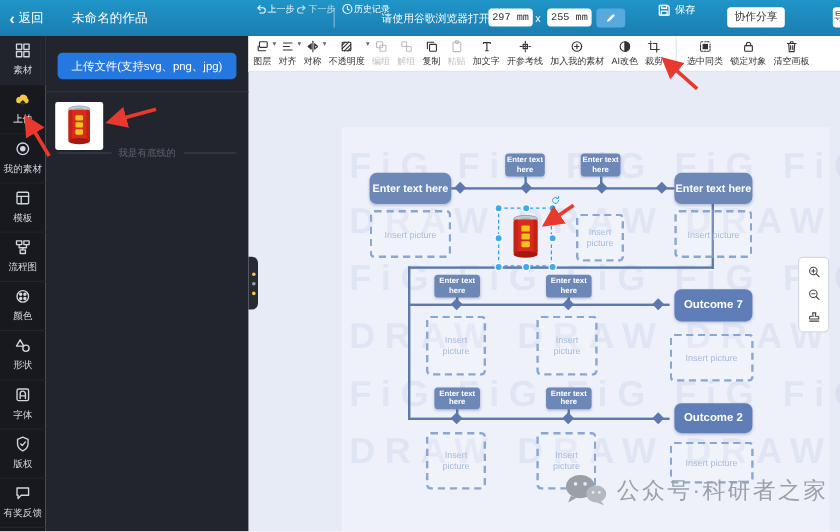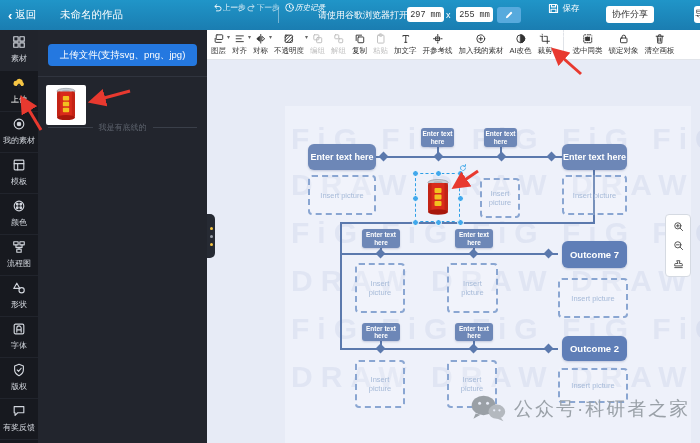--- a/index.html
+++ b/index.html
@@ -126,21 +126,21 @@
     <div class="tb-item" style="left:246px;opacity:.75;">
       <i class="islot">
           <svg viewBox="0 0 16 16">
             <path d="M11.5 6.5H6a3.2 3.2 0 1 0 0 6.4h3.5"></path>
             <path d="M9 3.8 11.8 6.5 9 9.2"></path>
           </svg>
         </i>
       <span>下一步</span>
     </div>
     <div class="tb-div"></div>
-    <div class="tb-item" style="left:284px;width:38px;font-style:italic;">
+    <div class="tb-item" style="left:284px;width:38px;">
       <i class="islot">
           <svg viewBox="0 0 16 16">
             <circle cx="8" cy="8" r="5.5"></circle>
             <path d="M8 4.8V8l2.2 1.3"></path>
           </svg>
         </i>
       <span>历史记录</span>
     </div>
     <div class="notice">请使用谷歌浏览器打开网站</div>
     <div class="chip" style="left:407px;">297 mm</div>
@@ -340,35 +340,35 @@
           </svg>
         </i><div class="sb-label">我的素材</div></div>
       <div class="sb-item"><i class="islot">
           <svg viewBox="0 0 16 16">
             <rect x="2.5" y="2.5" width="11" height="11" rx="1"></rect>
             <path d="M2.5 6.5h11M6.5 6.5v7"></path>
           </svg>
         </i><div class="sb-label">模板</div></div>
       <div class="sb-item"><i class="islot">
           <svg viewBox="0 0 16 16">
+            <rect x="2" y="2" width="5" height="3.5"></rect>
+            <rect x="9" y="2" width="5" height="3.5"></rect>
+            <rect x="5.5" y="10.5" width="5" height="3.5"></rect>
+            <path d="M4.5 5.5v3h7v-3M8 8.5v2"></path>
+          </svg>
+        </i><div class="sb-label">流程图</div></div>
+      <div class="sb-item"><i class="islot">
+          <svg viewBox="0 0 16 16">
             <circle cx="8" cy="8" r="5.5"></circle>
             <circle cx="6" cy="6" r="1" fill="currentColor"></circle>
             <circle cx="10" cy="6" r="1" fill="currentColor"></circle>
             <circle cx="6" cy="10" r="1" fill="currentColor"></circle>
             <circle cx="10" cy="10" r="1" fill="currentColor"></circle>
           </svg>
         </i><div class="sb-label">颜色</div></div>
-      <div class="sb-item"><i class="islot">
-          <svg viewBox="0 0 16 16">
-            <rect x="2" y="2" width="5" height="3.5"></rect>
-            <rect x="9" y="2" width="5" height="3.5"></rect>
-            <rect x="5.5" y="10.5" width="5" height="3.5"></rect>
-            <path d="M4.5 5.5v3h7v-3M8 8.5v2"></path>
-          </svg>
-        </i><div class="sb-label">流程图</div></div>
       <div class="sb-item"><i class="islot">
           <svg viewBox="0 0 16 16">
             <path d="M5.5 2.5 9 8.5H2z"></path>
             <circle cx="11" cy="10.5" r="3"></circle>
           </svg>
         </i><div class="sb-label">形状</div></div>
       <div class="sb-item"><i class="islot">
           <svg viewBox="0 0 16 16">
             <rect x="2.5" y="2.5" width="11" height="11" rx="1.5"></rect>
             <path d="M5.5 11.5V7a2.5 2.5 0 0 1 5 0v4.5M5.5 9h5"></path>

